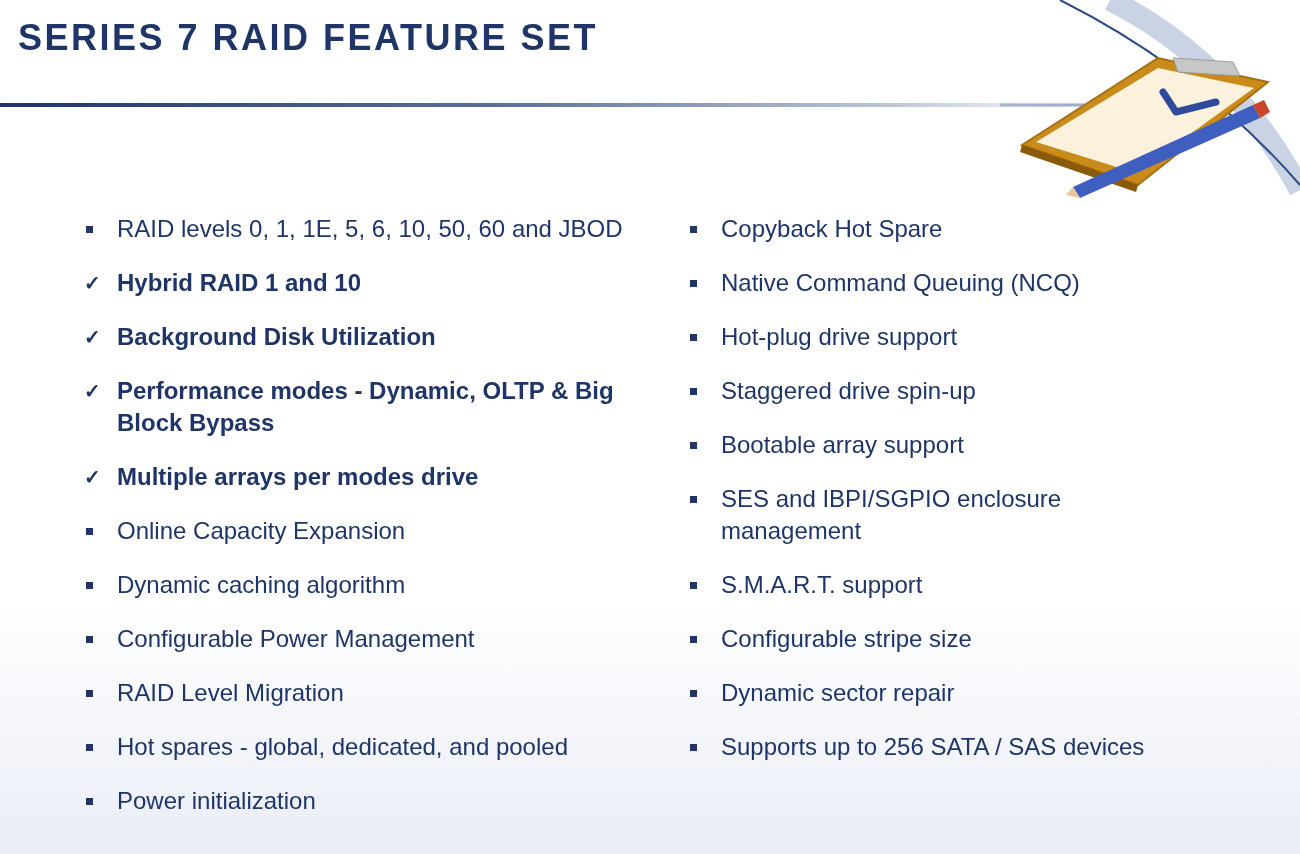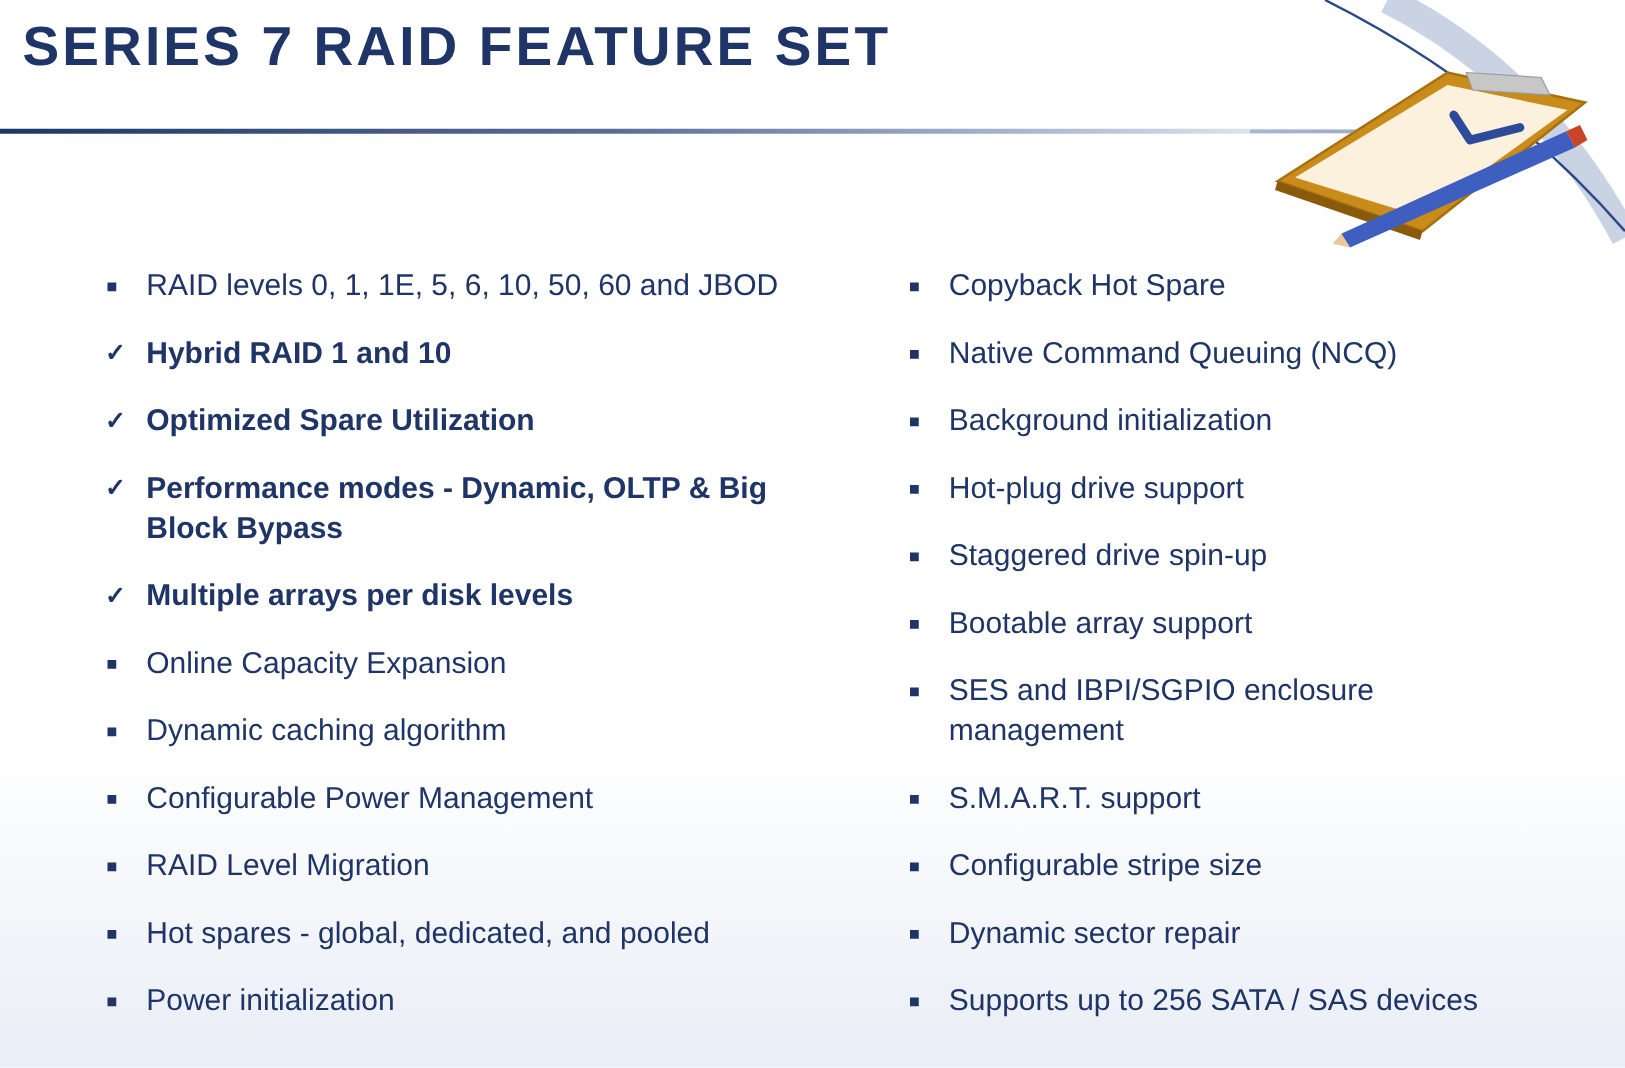--- a/index.html
+++ b/index.html
@@ -4,31 +4,31 @@
 <style>
   html, body { margin:0; padding:0; }
   body {
     width:1300px; height:854px; overflow:hidden; position:relative;
     background: linear-gradient(to bottom, #ffffff 0px, #ffffff 600px, #e9edf5 854px);
     font-family: "Liberation Sans", sans-serif;
     color:#1f3567;
   }
   .title {
     position:absolute; left:18px; top:12px;
-    font-size:44px; font-weight:bold; letter-spacing:2.5px;
+    font-size:36px; font-weight:bold; letter-spacing:2.5px;
     color:#1f3567; margin:0; line-height:52px;
   }
   .rule {
     position:absolute; left:0; top:103px; width:1100px; height:4px;
     background: linear-gradient(to right, #1f3567 0%, #5a6f98 45%, #b9c4d8 80%, rgba(255,255,255,0) 100%);
   }
   .deco { position:absolute; left:0; top:0; width:1300px; height:260px; pointer-events:none; }
   .col { position:absolute; top:213px; list-style:none; margin:0; padding:0; }
   .col-left { left:52px; width:560px;margin-left:32px; }
-  .col-right { left:726px; width:520px; }
+  .col-right { left:688px; width:520px; }
   .item { position:relative; padding-left:33px; font-size:24px; line-height:32px; margin-bottom:22px; }
   .col-right .item { margin-bottom:22px; }
   .square { display:inline-block; width:7px; height:7px; background:#1f3567; position:absolute; left:2px; top:13px; }
   .check { font-size:20px; position:absolute; left:0; top:0; color:#1f3567; }
   .bold { font-weight:bold; }
 </style>
 </head>
 <body>
 
 <svg class="deco" viewBox="0 0 1300 260">
@@ -48,35 +48,35 @@
   <polygon points="235,55 246,50 252,62 242,68" fill="#c9452a"></polygon>
   <polygon points="55,137 62,148 48,145" fill="#e8c89a"></polygon>
 </svg>
 
 <h1 class="title">SERIES 7 RAID FEATURE SET</h1>
 <div class="rule"></div>
 
 <ul class="col col-left">
   <li class="item"><span class="square"></span><span>RAID levels 0, 1, 1E, 5, 6, 10, 50, 60 and JBOD</span></li>
   <li class="item bold"><span class="check">✓</span><span>Hybrid RAID 1 and 10</span></li>
-  <li class="item bold"><span class="check">✓</span><span>Optimized Spare Utilization</span></li>
+  <li class="item bold"><span class="check">✓</span><span>Background Disk Utilization</span></li>
   <li class="item bold"><span class="check">✓</span><span>Performance modes - Dynamic, OLTP &amp; Big Block Bypass</span></li>
-  <li class="item bold"><span class="check">✓</span><span>Multiple arrays per disk levels</span></li>
+  <li class="item bold"><span class="check">✓</span><span>Multiple arrays per modes drive</span></li>
   <li class="item"><span class="square"></span><span>Online Capacity Expansion</span></li>
   <li class="item"><span class="square"></span><span>Dynamic caching algorithm</span></li>
   <li class="item"><span class="square"></span><span>Configurable Power Management</span></li>
   <li class="item"><span class="square"></span><span>RAID Level Migration</span></li>
   <li class="item"><span class="square"></span><span>Hot spares - global, dedicated, and pooled</span></li>
   <li class="item"><span class="square"></span><span>Power initialization</span></li>
 </ul>
 
 <ul class="col col-right">
   <li class="item"><span class="square"></span><span>Copyback Hot Spare</span></li>
   <li class="item"><span class="square"></span><span>Native Command Queuing (NCQ)</span></li>
-  <li class="item"><span class="square"></span><span>Background initialization</span></li>
+  <li class="item"><span class="square"></span></li>
   <li class="item"><span class="square"></span><span>Hot-plug drive support</span></li>
   <li class="item"><span class="square"></span><span>Staggered drive spin-up</span></li>
   <li class="item"><span class="square"></span><span>Bootable array support</span></li>
   <li class="item" style="width:420px;"><span class="square"></span><span>SES and IBPI/SGPIO enclosure management</span></li>
   <li class="item"><span class="square"></span><span>S.M.A.R.T. support</span></li>
   <li class="item"><span class="square"></span><span>Configurable stripe size</span></li>
   <li class="item"><span class="square"></span><span>Dynamic sector repair</span></li>
   <li class="item"><span class="square"></span><span>Supports up to 256 SATA / SAS devices</span></li>
 </ul>
 

